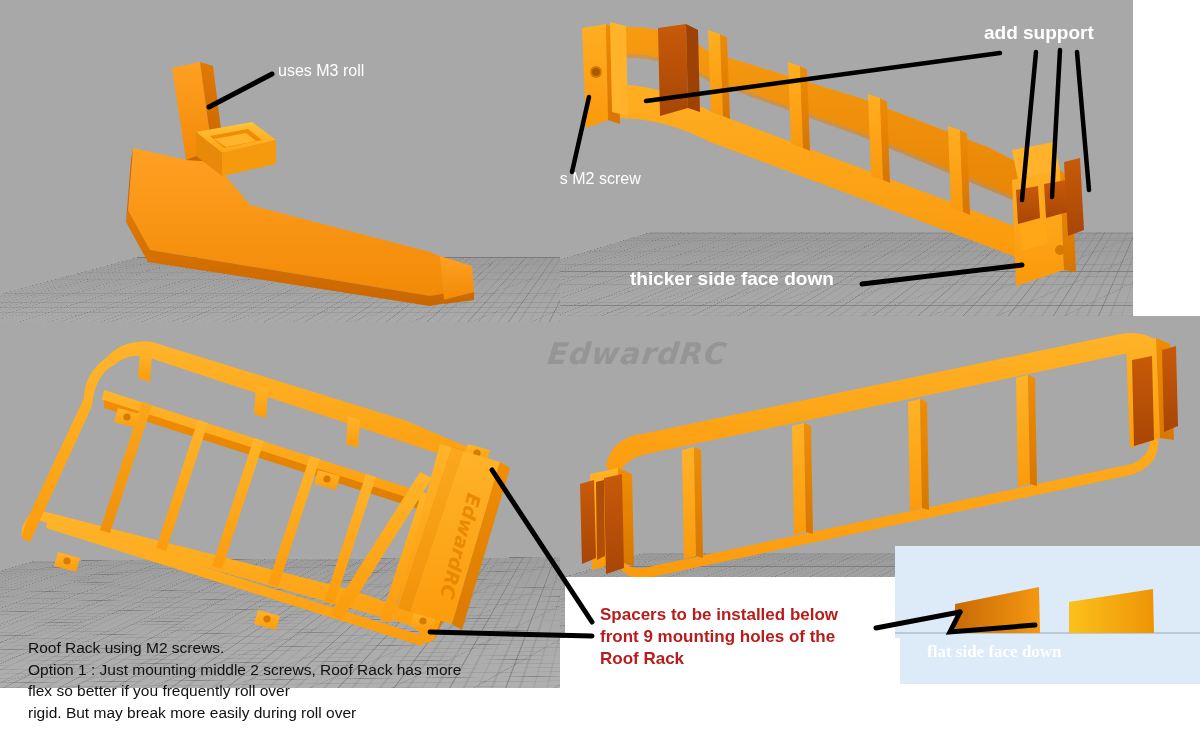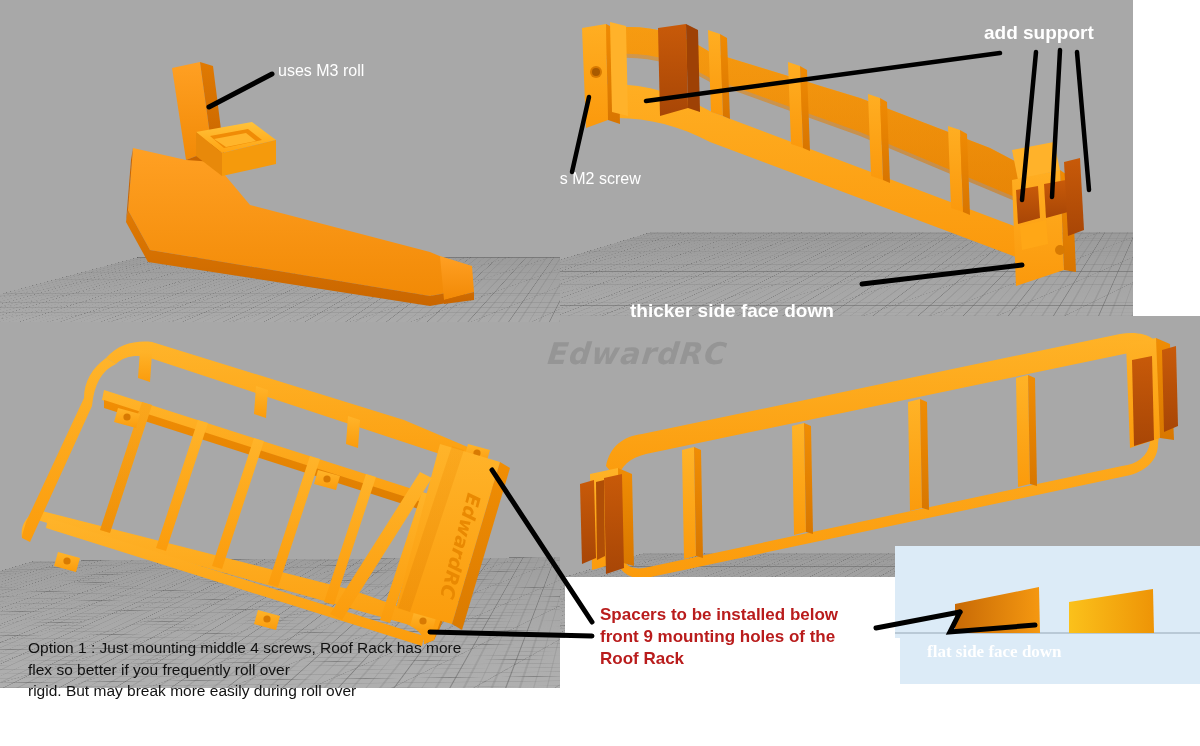--- a/index.html
+++ b/index.html
@@ -381,27 +381,28 @@
       <line x1="592" y1="622" x2="492" y2="470" stroke-width="5"></line>
       <line x1="592" y1="636" x2="430" y2="632" stroke-width="5"></line>
 
       <line x1="876" y1="628" x2="960" y2="612" stroke-width="5"></line>
       <polyline points="960,612 950,632 1035,625" stroke-width="5"></polyline>
     </g>
   </svg>
 
   <div class="lbl white b" style="left:984px;top:22px;font-size:19px;text-align:right;">add support</div>
 
-  <div class="lbl white b" style="left:630px;top:268px;font-size:19px;margin-top:32px;">thicker side face down</div>
+  <div class="lbl white b" style="left:630px;top:268px;font-size:19px;">thicker side face down</div>
 
   <div id="spacernote">
     <div>Spacers to be installed below</div>
     <div>front 9 mounting holes of the</div>
     <div>Roof Rack</div>
   </div>
 
   <div id="desc">
-    <div>Option 1 : Just mounting middle 4 screws, Roof Rack has more</div>
+    <div>Roof Rack using M2 screws.</div>
+    <div>Option 1 : Just mounting middle 2 screws, Roof Rack has more</div>
     <div>flex so better if you frequently roll over</div>
     <div>rigid. But may break more easily during roll over</div>
   </div>
 
 </div>
 
 </body></html>

